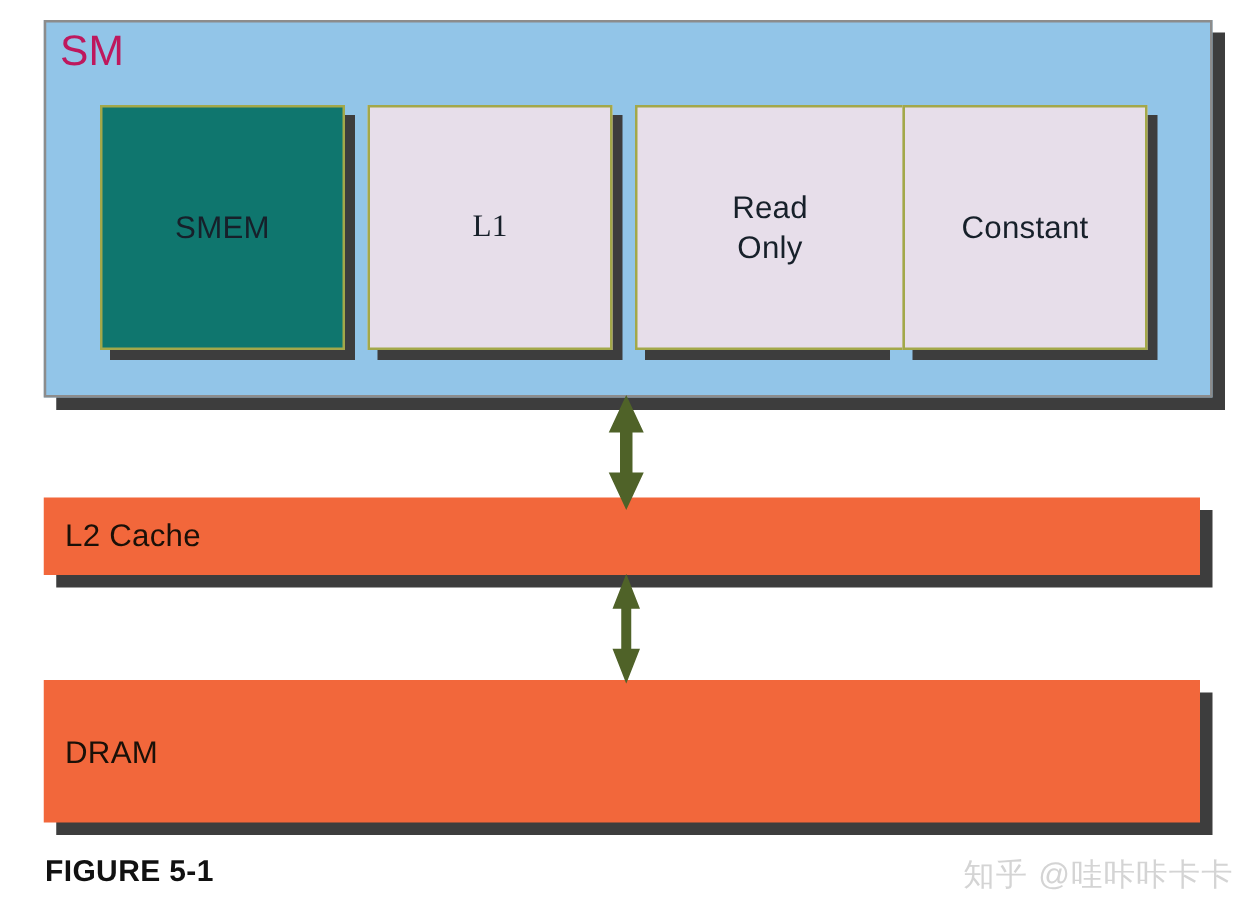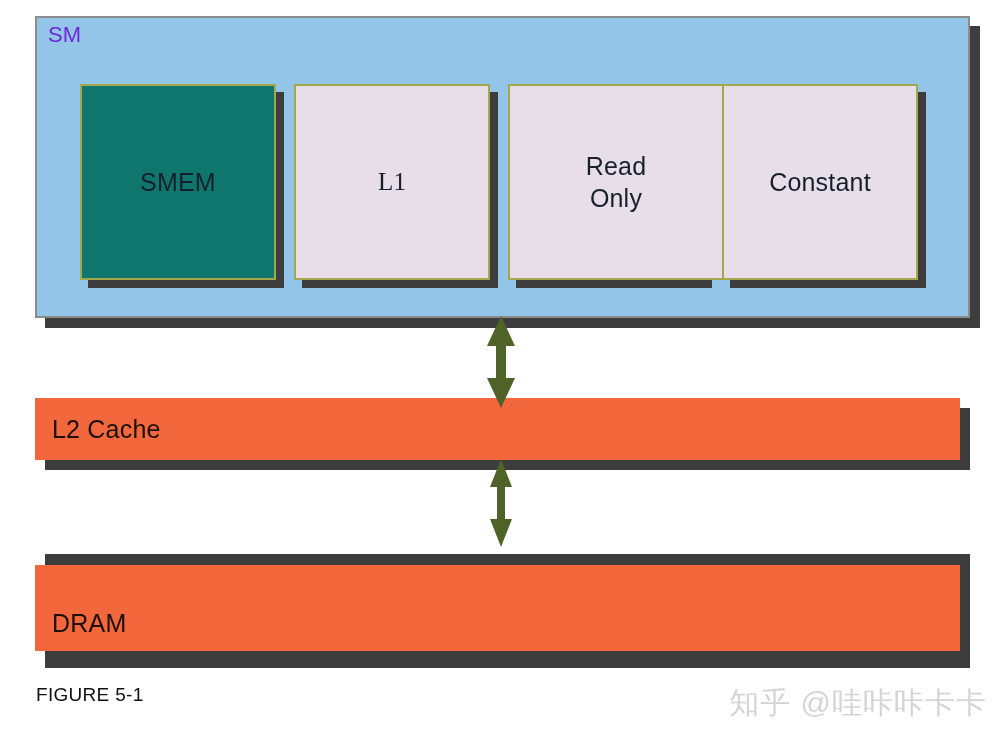--- a/index.html
+++ b/index.html
@@ -38,22 +38,22 @@
   #sm-shadow {
     left: 45px;
     top: 26px;
     width: 935px;
     height: 302px;
   }
   #sm-label {
     position: absolute;
     left: 48px;
     top: 22px;
-    font-size: 22px;
-    color: #6d28d9;
+    font-size: 34px;
+    color: #be185d;
     letter-spacing: 0.2px;
     z-index: 3;
   }
 
   
   .mem-box {
     position: absolute;
     top: 84px;
     height: 196px;
     box-sizing: border-box;
@@ -119,52 +119,51 @@
   #bar-l2 .bar-label { top: 17px; }
   #shadow-l2 {
     top: 408px;
     width: 925px;
     height: 62px;
   }
 
   #bar-dram {
     top: 544px;
     width: 925px;
-    height: 86px;
-    margin-top: 21px;
+    height: 114px;
   }
   #bar-dram .bar-label { top: 44px; }
   #shadow-dram {
     top: 554px;
     width: 925px;
     height: 114px;
   }
 
   
   .arrow {
     position: absolute;
     z-index: 5;
   }
 
   
   #figure-caption {
     position: absolute;
     left: 36px;
     top: 684px;
-    font-size: 19px;
-    font-weight: normal;
+    font-size: 24px;
+    font-weight: bold;
     color: #111111;
     letter-spacing: 0.3px;
     z-index: 6;
   }
   #watermark {
     position: absolute;
     right: 18px;
     top: 683px;
-    font-size: 30px;
+    font-size: 25px;
     color: #d4d4d4;
     letter-spacing: 1px;
     white-space: nowrap;
     z-index: 6;
     user-select: none;
   }
 </style>
 </head>
 <body>
 

